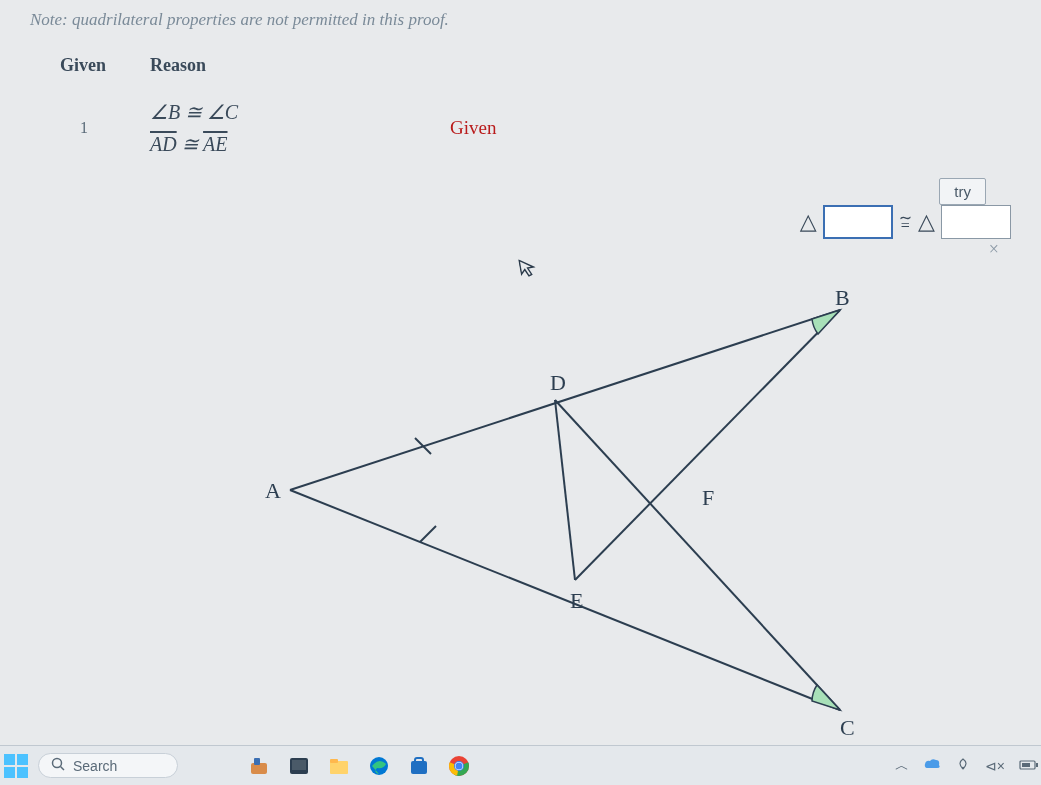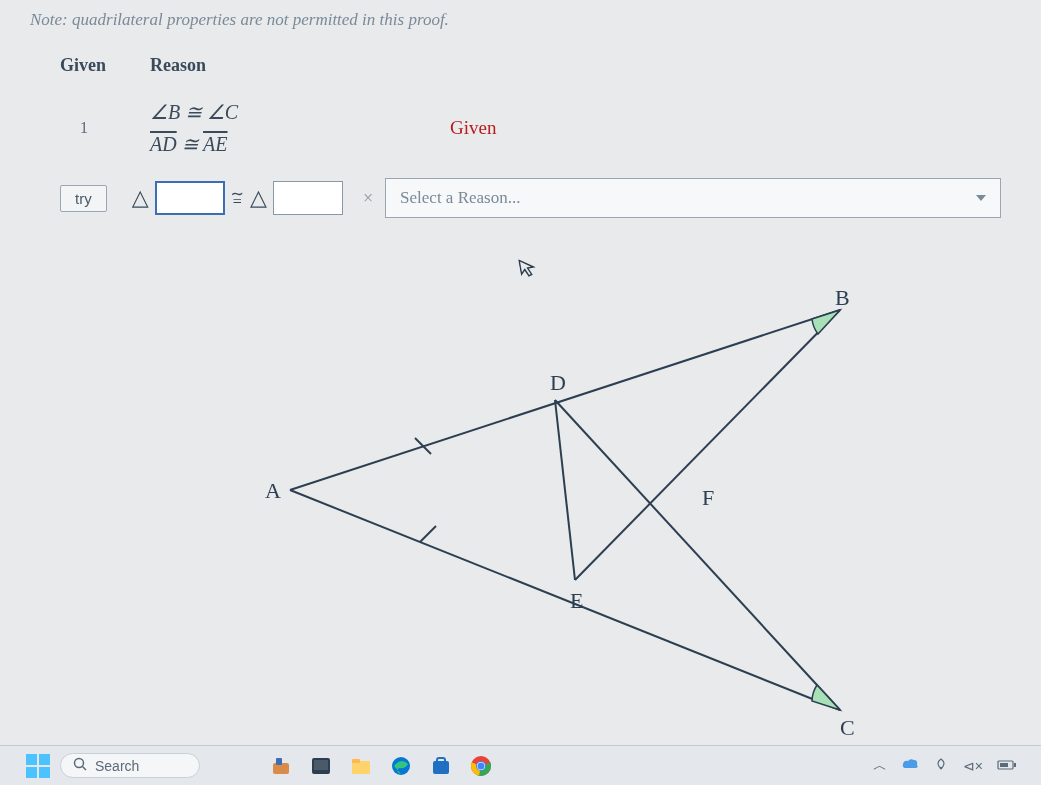--- a/index.html
+++ b/index.html
@@ -39,21 +39,22 @@
       align-items: center;
       margin-bottom: 18px;
     }
     .row1 .stepnum { width: 120px; padding-left: 50px; font-size: 16px; color:#5a6a78;}
     .row1 .stmt { width: 300px; font-size: 20px; line-height: 1.6; }
     .row1 .reason { flex: 1; font-size: 19px; color:#b91c1c;}
     .overline { text-decoration: overline; font-style: italic; font-family: 'Times New Roman', serif;}
     .math { font-style: italic; font-family: 'Times New Roman', serif; }
     .row2 {
       display: flex;
-      align-items: center;
+      align-items: flex-end;
+      flex-direction: column;
     }
     .try-btn {
       border: 1px solid #9aa7b3;
       background: #f2f4f6;
       padding: 4px 14px;
       font-size: 15px;
       color: #4a5a68;
       margin-left: 30px;
       margin-right: 25px;
       border-radius: 2px;
@@ -120,21 +121,21 @@
     .taskbar {
       position: absolute;
       bottom: 0;
       left: 0;
       width: 1041px;
       height: 40px;
       background: #e4e8ec;
       border-top: 1px solid #c0c8d0;
       display: flex;
       align-items: center;
-      padding: 0 24px;
+      padding: 0 2px;
       gap: 8px;
       font-family: Arial, sans-serif;
     }
     .start-btn {
       width: 28px; height: 28px;
       display:flex; align-items:center; justify-content:center;
       cursor:pointer;
     }
     .win-logo {
       display: grid;
@@ -199,24 +200,20 @@
         <span class="tri-sym">△</span>
         <input class="box-input" value="" style="">
         <span class="cong-stack">
             <span>∼</span>
             <span>=</span>
           </span>
         <span class="tri-sym">△</span>
         <input class="box-input plain" value="" style="">
       </div>
       <span class="clear-x">×</span>
-      <div class="reason-select">
-        <span>Select a Reason...</span>
-        <span class="chev-down"></span>
-      </div>
     </div>
   </div>
 </div>
 
 <span class="cursor-arrow">
   <svg width="16" height="20" viewBox="0 0 16 20">
       <path d="M1 1 L1 15 L5 11 L8 18 L11 17 L8 10 L14 10 Z" fill="none" stroke="#2a3a4a" stroke-width="1.4"></path>
     </svg>
 </span>
 

